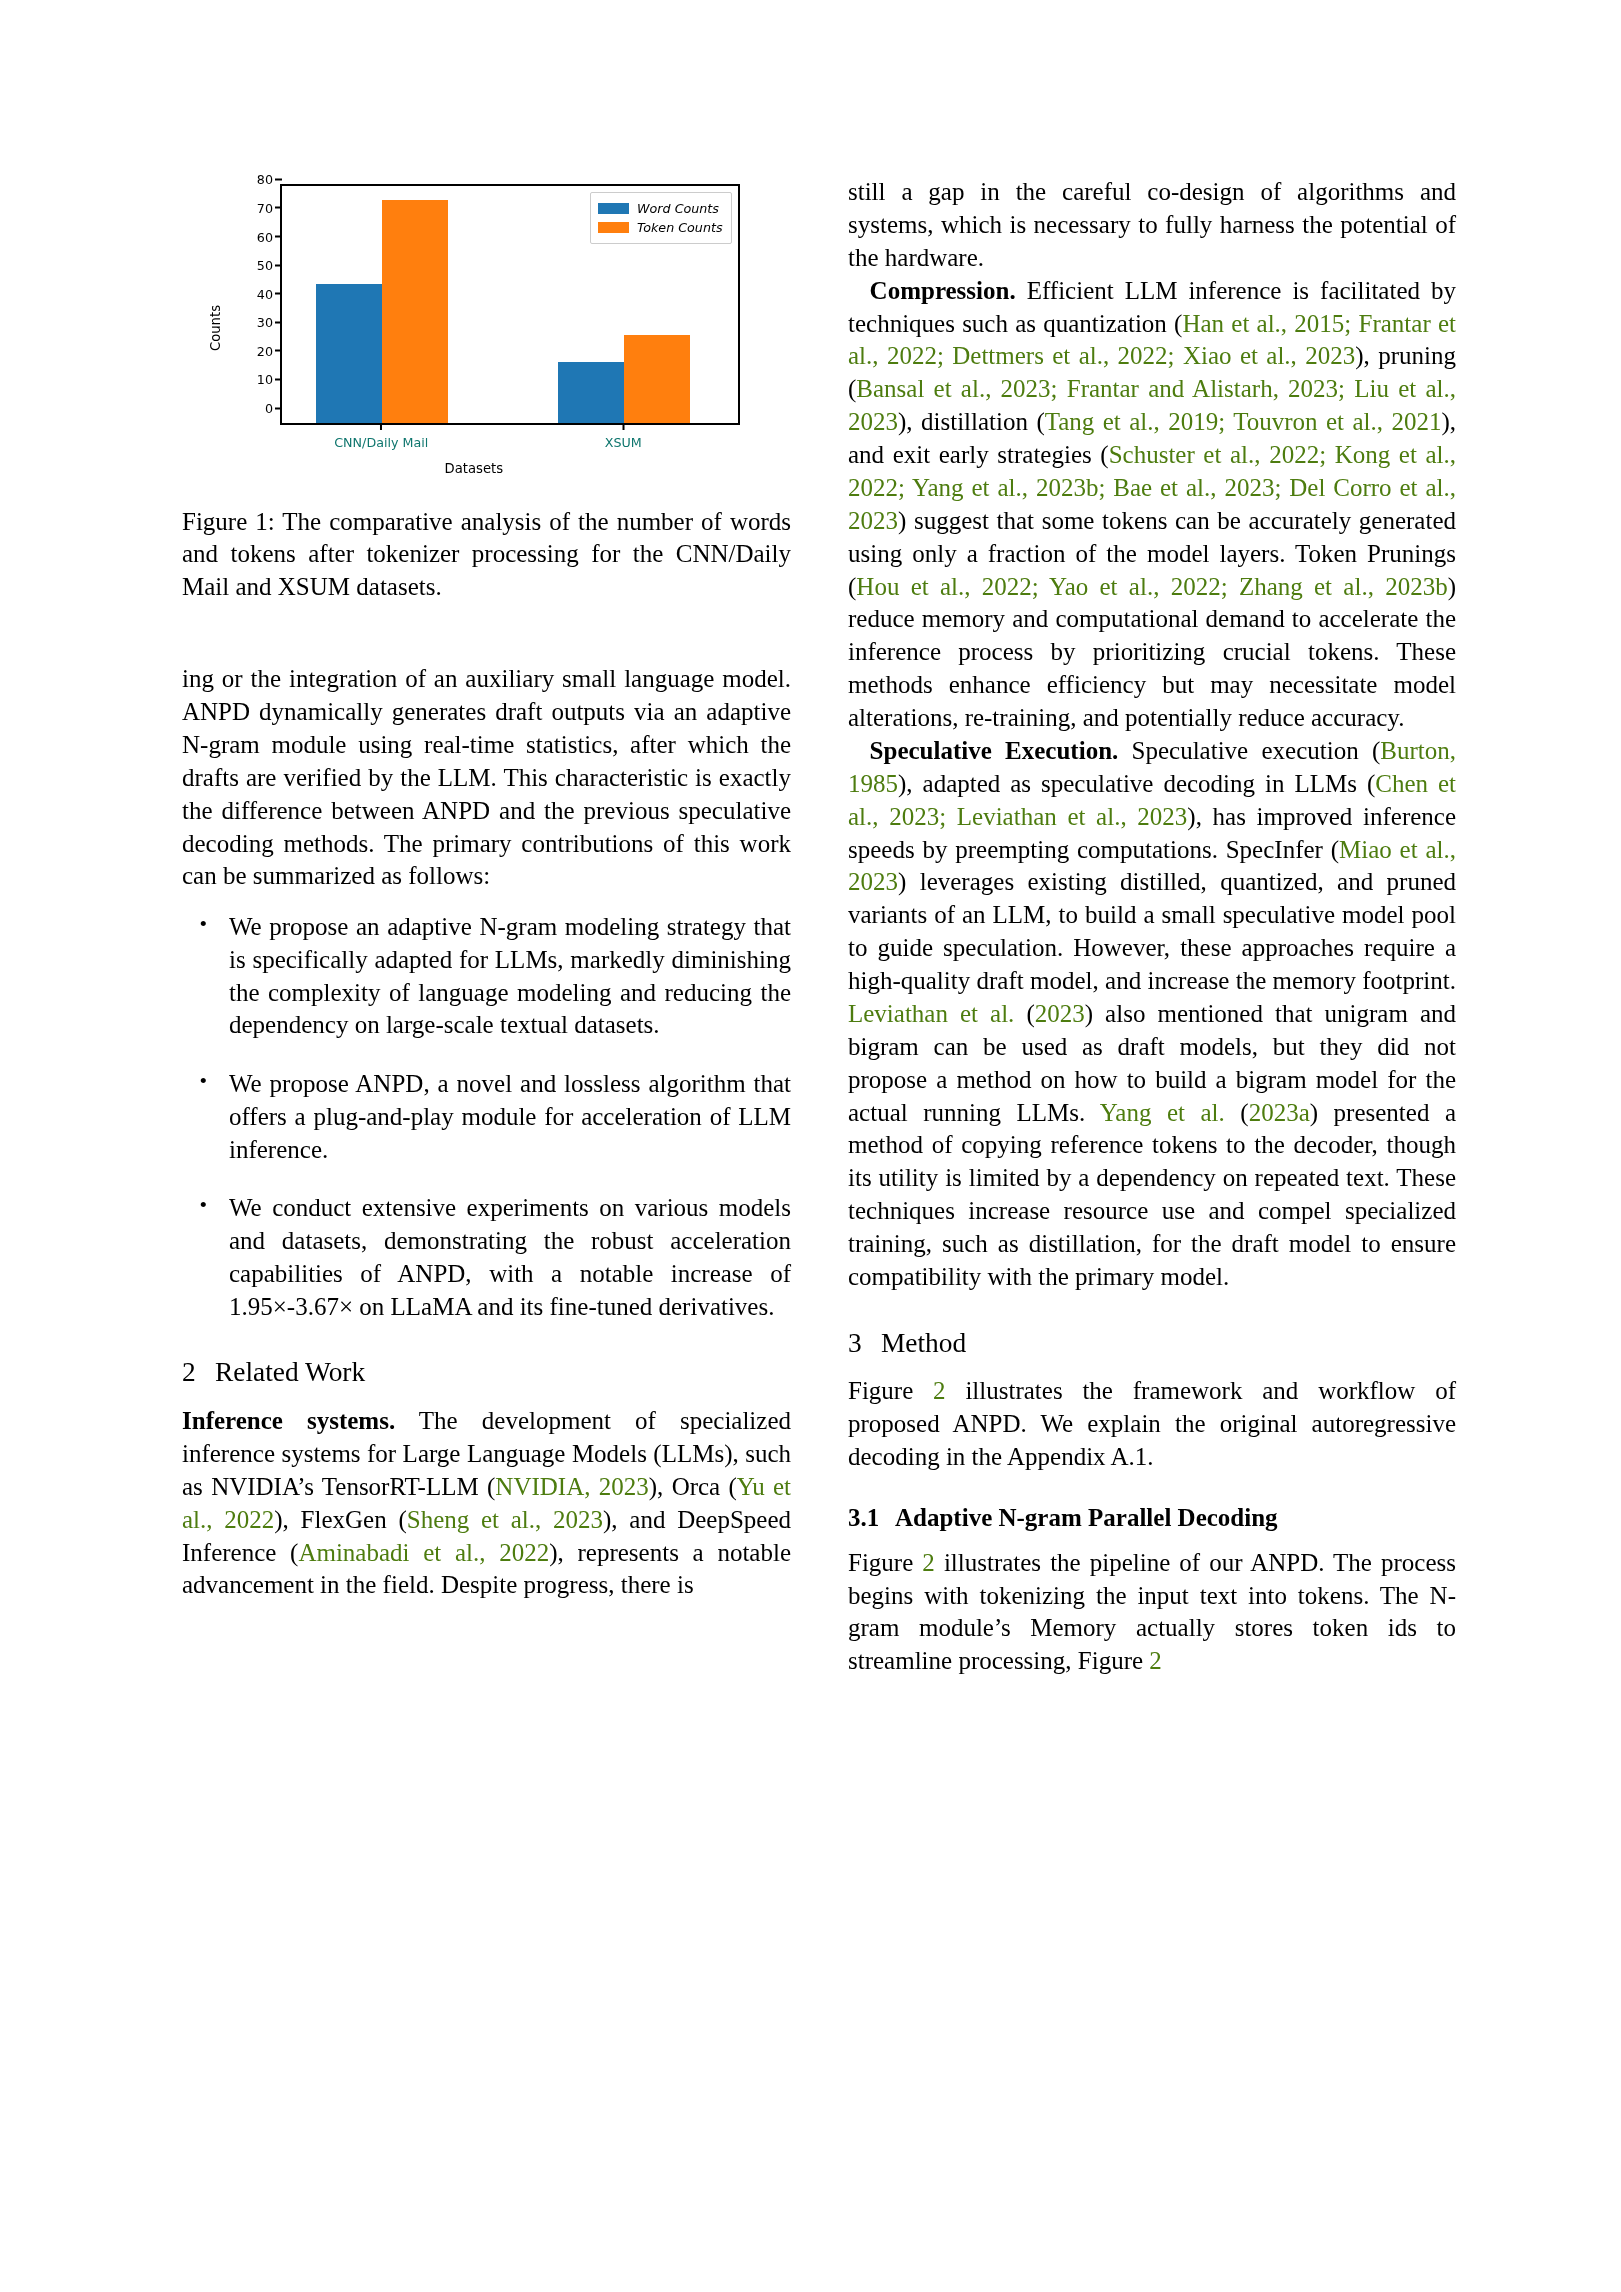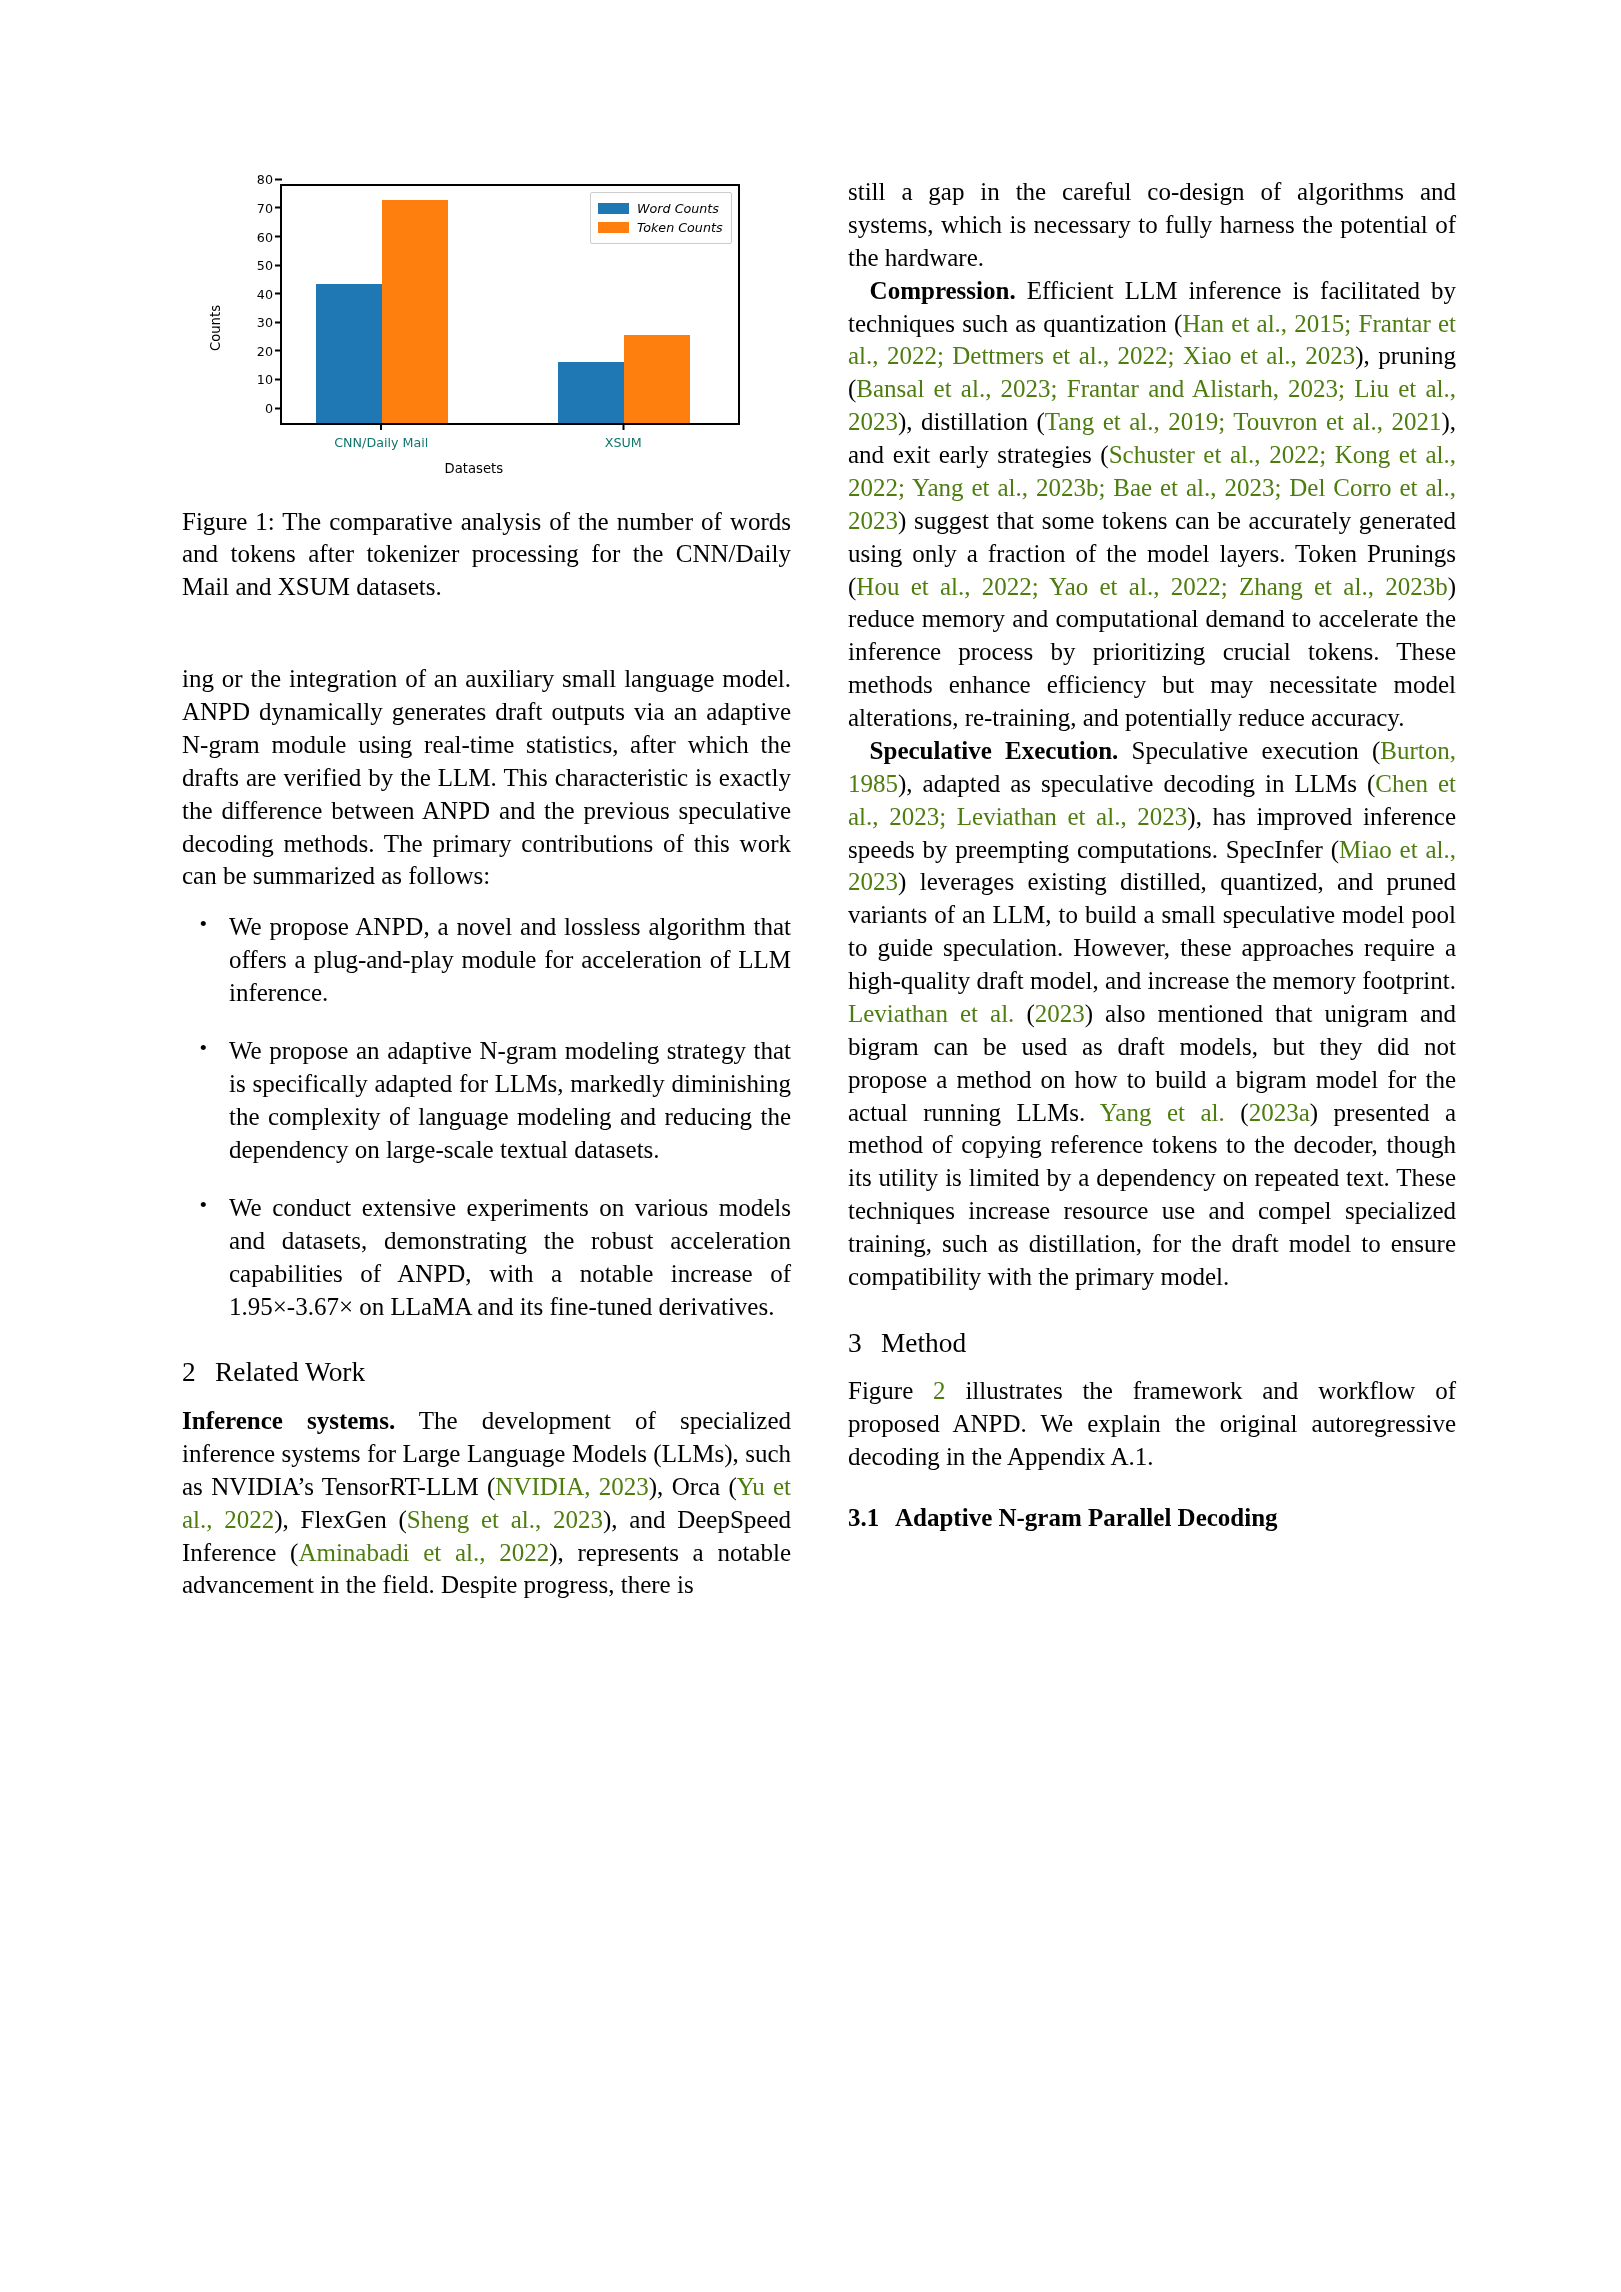--- a/index.html
+++ b/index.html
@@ -266,22 +266,22 @@
             </div>
           </div>
         </div>
 
         <p class="fig-caption">Figure 1: The comparative analysis of the number of words and tokens after tokenizer processing for the CNN/Daily Mail and XSUM datasets.</p>
       </div>
 
       <p class="body" style="margin-top:59px">ing or the integration of an auxiliary small language model. ANPD dynamically generates draft outputs via an adaptive N-gram module using real-time statistics, after which the drafts are verified by the LLM. This characteristic is exactly the difference between ANPD and the previous speculative decoding methods. The primary contributions of this work can be summarized as follows:</p>
 
       <ul class="contrib">
+        <li class="body">We propose an adaptive N-gram modeling strategy that is specifically adapted for LLMs, markedly diminishing the complexity of language modeling and reducing the dependency on large-scale textual datasets.</li>
         <li class="body">We propose ANPD, a novel and lossless algorithm that offers a plug-and-play module for acceleration of LLM inference.</li>
-        <li class="body">We propose an adaptive N-gram modeling strategy that is specifically adapted for LLMs, markedly diminishing the complexity of language modeling and reducing the dependency on large-scale textual datasets.</li>
         <li class="body">We conduct extensive experiments on various models and datasets, demonstrating the robust acceleration capabilities of ANPD, with a notable increase of 1.95×-3.67× on LLaMA and its fine-tuned derivatives.</li>
       </ul>
 
       <h2 class="section">
         <span class="num">2</span><span>Related Work</span>
       </h2>
 
       <p class="body"><span class="runin">Inference systems.</span><span> The development of specialized inference systems for Large Language Models (LLMs), such as NVIDIA’s TensorRT-LLM (</span><span class="cite">NVIDIA, 2023</span><span>), Orca (</span><span class="cite">Yu et al., 2022</span><span>), FlexGen (</span><span class="cite">Sheng et al., 2023</span><span>), and DeepSpeed Inference (</span><span class="cite">Aminabadi et al., 2022</span><span>), represents a notable advancement in the field. Despite progress, there is</span></p>
 
     </div>
@@ -297,17 +297,18 @@
       <h2 class="section">
         <span class="num">3</span><span>Method</span>
       </h2>
 
       <p class="body"><span>Figure </span><span class="cite">2</span><span> illustrates the framework and workflow of proposed ANPD. We explain the original autoregressive decoding in the Appendix A.1.</span></p>
 
       <h3 class="subsection">
         <span class="num">3.1</span><span>Adaptive N-gram Parallel Decoding</span>
       </h3>
 
+      <p class="body"><span>Figure </span><span class="cite">2</span><span> illustrates the pipeline of our ANPD. The process begins with tokenizing the input text into tokens. The N-gram module’s Memory actually stores token ids to streamline processing, Figure </span><span class="cite">2</span></p>
 
     </div>
   </div>
 </div>
 
 
 </body></html>

